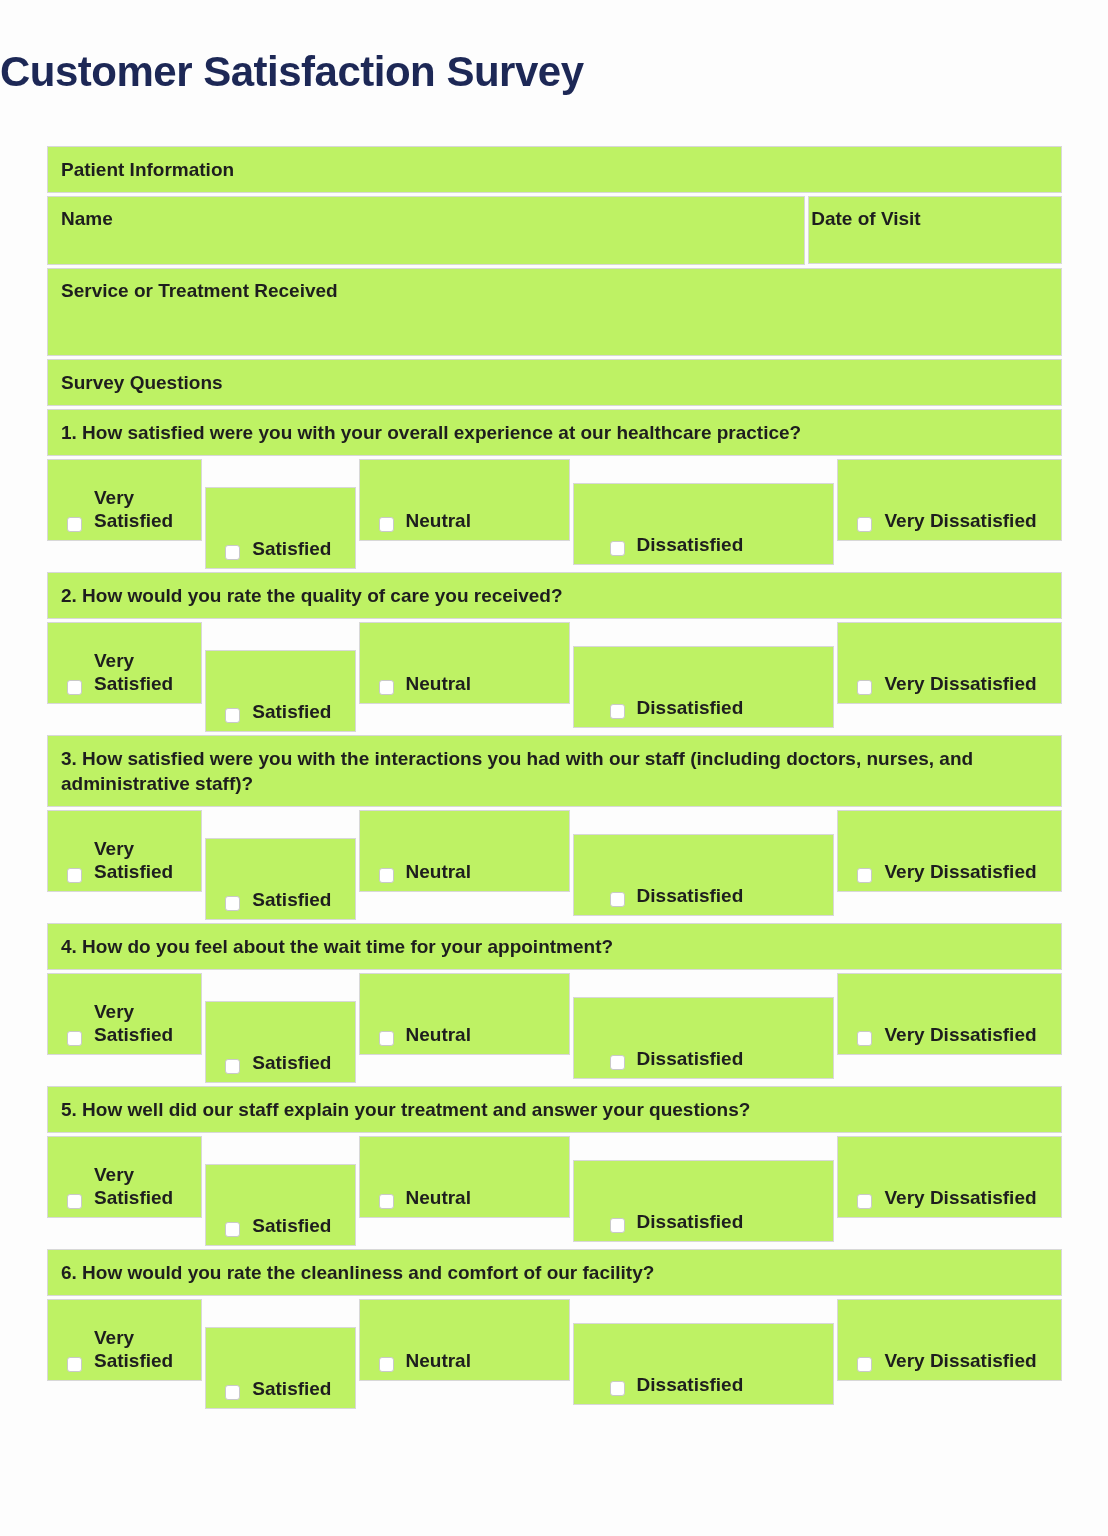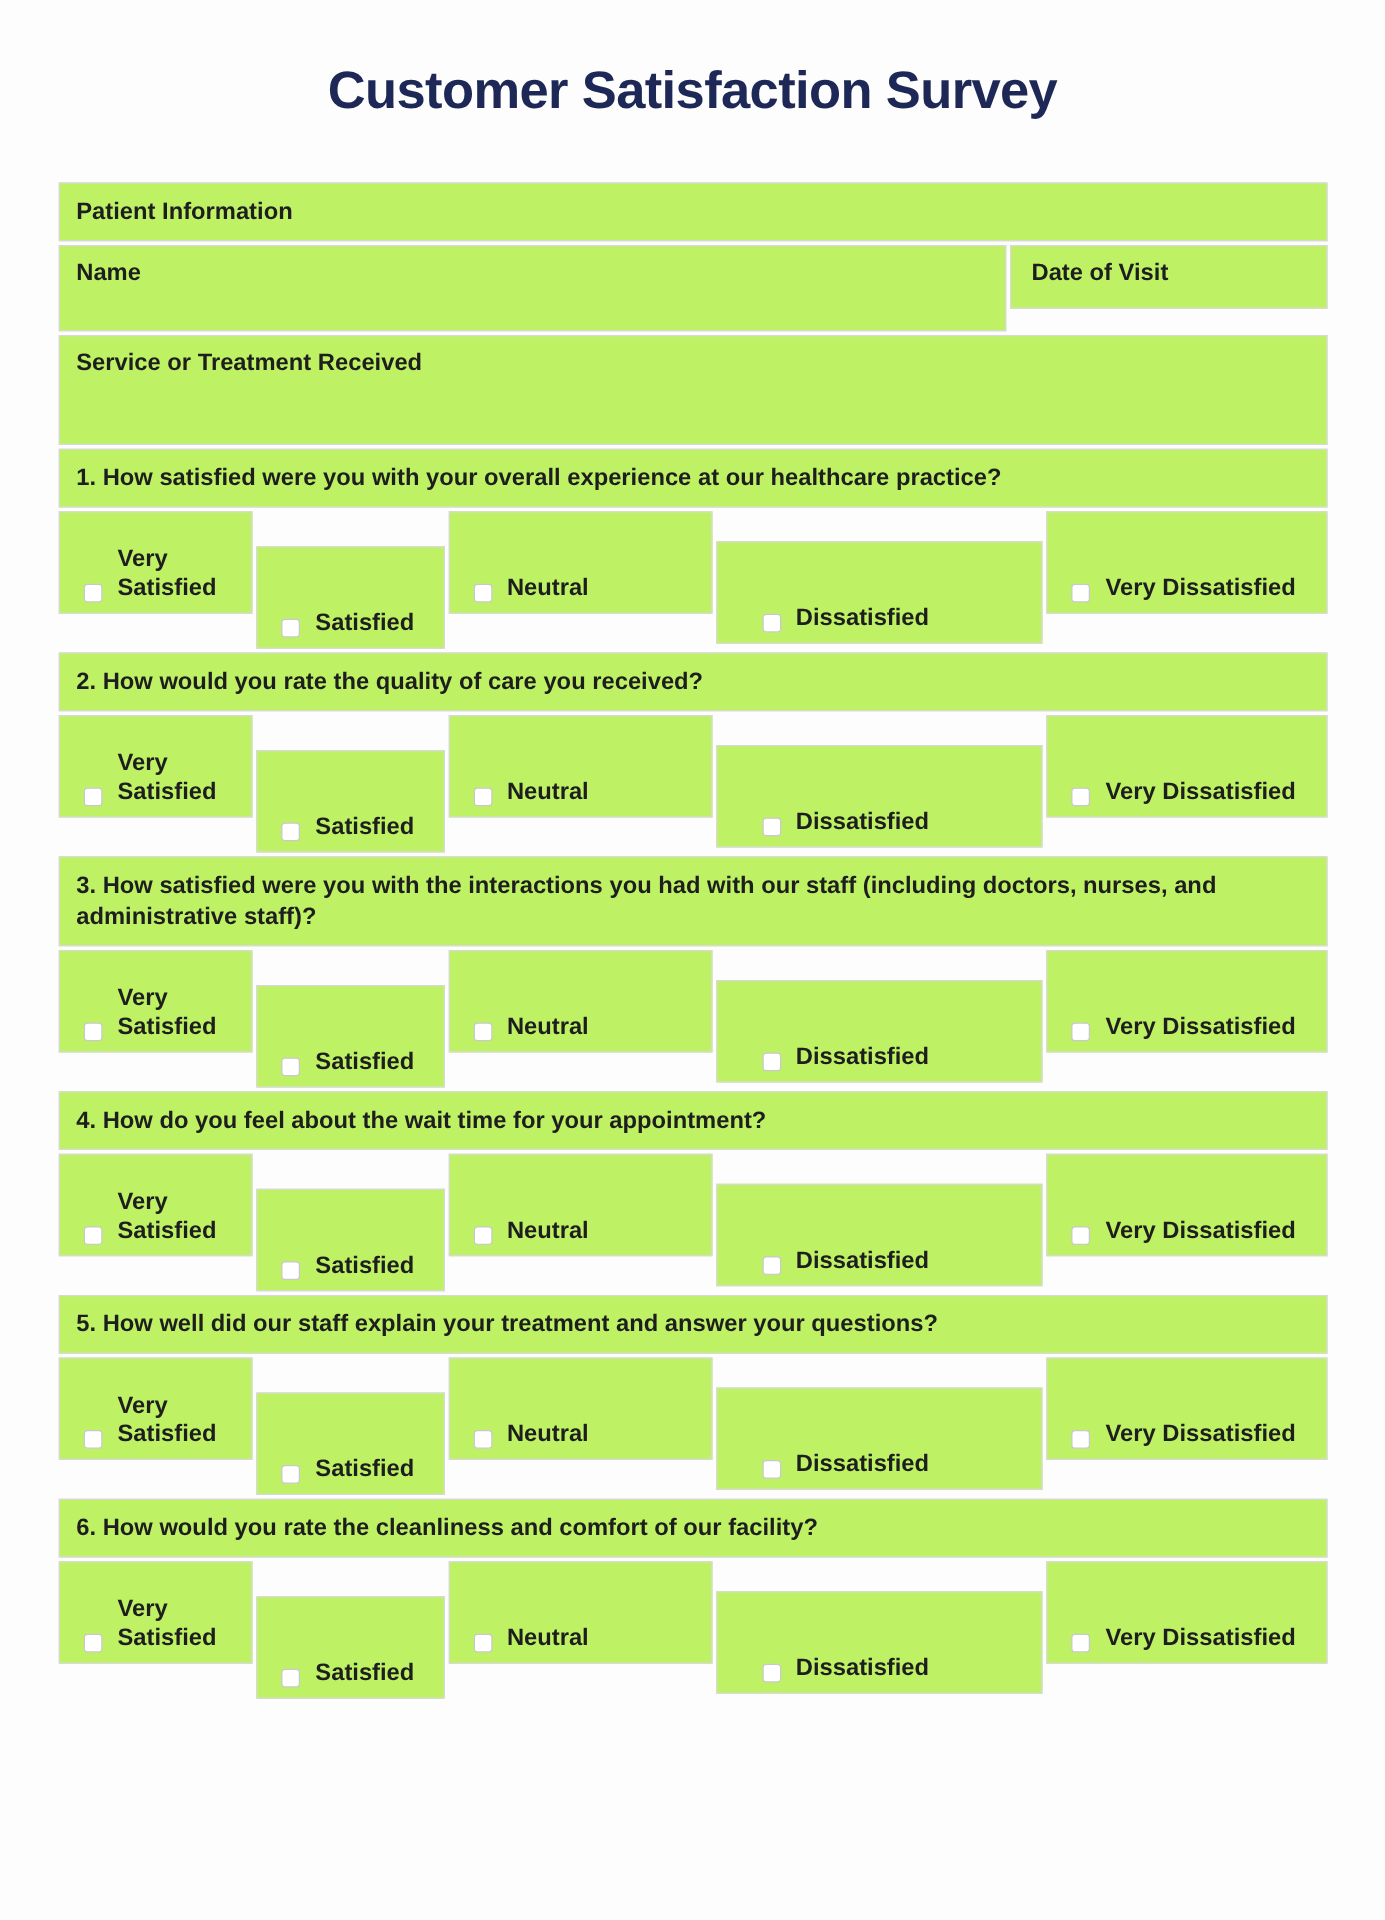--- a/index.html
+++ b/index.html
@@ -12,21 +12,21 @@
   html, body { margin: 0; padding: 0; }
   body {
     width: 1108px;
     min-height: 1536px;
     background: #fdfdfd;
     font-family: "Liberation Sans", "DejaVu Sans", sans-serif;
     font-weight: 700;
     color: var(--c-text);
   }
   h1.page-title {
-    text-align: center;
+    text-align: left;
     font-size: 42px;
     line-height: 1.15;
     margin: 48px 0 50px 0;
     color: var(--c-title);
     letter-spacing: -0.5px;
   }
   .form-table {
     margin: 0 46px 0 47px;
   }
   .row {
@@ -45,22 +45,22 @@
     padding: 10px 22px 10px 13px;
     line-height: 25px;
   }
   .name-cell {
     flex: 0 0 74.7%;
     height: 69px;
     padding: 11px 13px;
   }
   .date-cell {
     flex: 1;
-    height: 51px;
-    padding: 11px 16px;
+    height: 68px;
+    padding: 11px 2px;
   }
   .service-cell {
     height: 88px;
     padding: 11px 13px;
   }
   .opt-row .opt-cell {
     height: 82px;
     padding: 27px 8px 8px 19px;
     display: flex;
     align-items: flex-end;
@@ -105,20 +105,25 @@
       <span>Date of Visit</span>
     </div>
   </div>
 
   <div class="row">
     <div class="cell full service-cell">
       <span>Service or Treatment Received</span>
     </div>
   </div>
 
+  <div class="row">
+    <div class="cell full header-cell">
+      <span>Survey Questions</span>
+    </div>
+  </div>
 
   <div id="questions">
   <div class="row">
     <div class="cell full q-cell">1. How satisfied were you with your overall experience at our healthcare practice?</div>
   </div>
   <div class="row opt-row">
   <div class="cell opt-cell">
     <span class="checkbox"></span>
     <span class="opt-label">Very Satisfied</span>
   </div>

